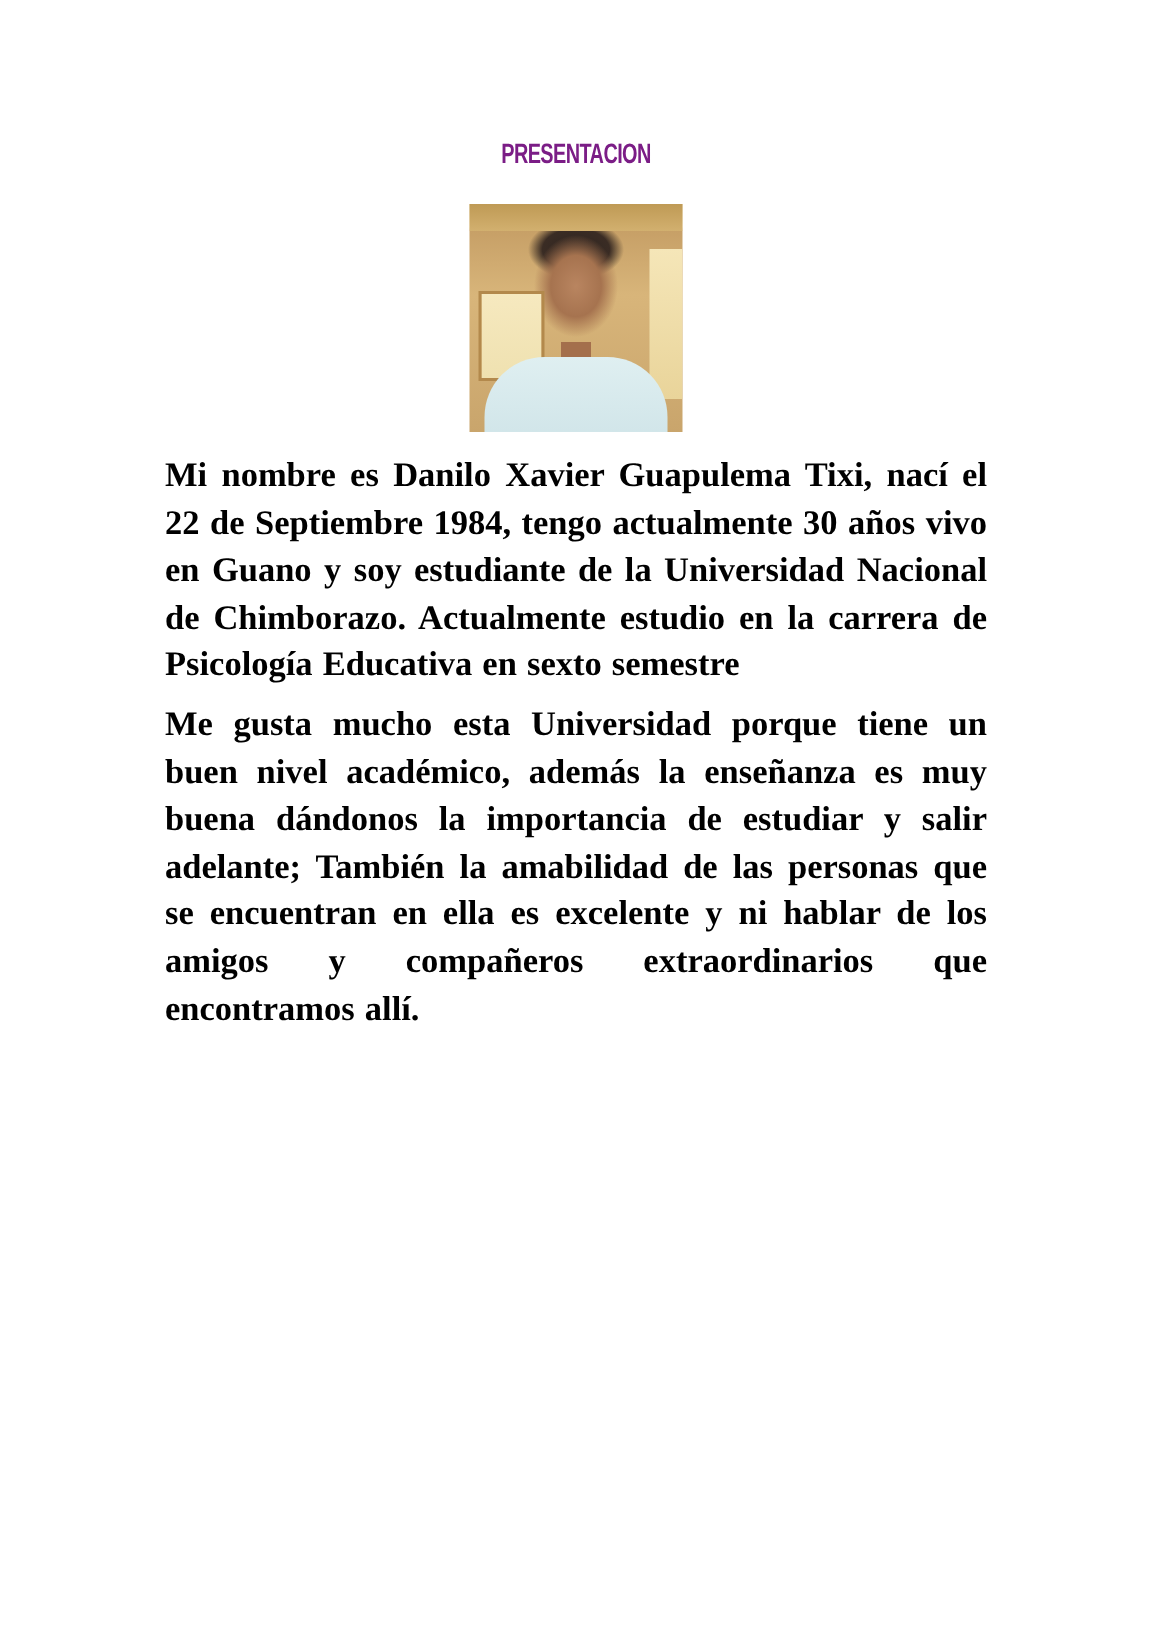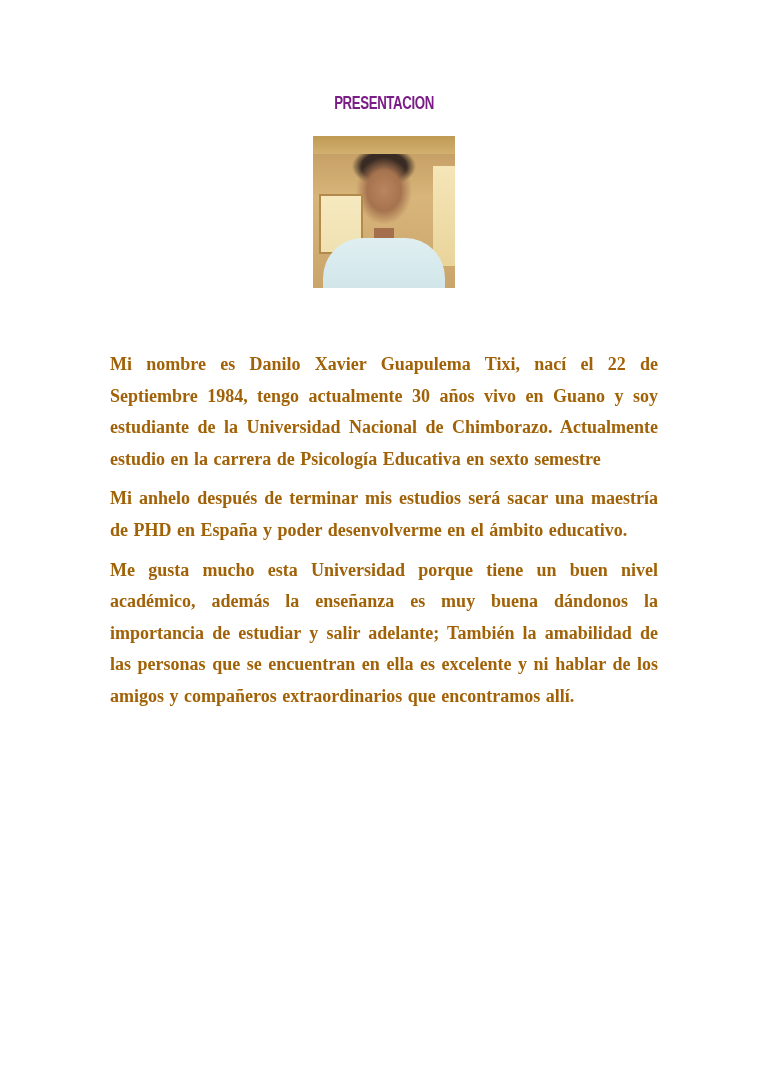--- a/index.html
+++ b/index.html
@@ -39,23 +39,22 @@
     position: absolute; left: 61px; top: 92px; width: 20px; height: 22px;
     background: #a46f4c; border-radius: 0 0 10px 10px;
   }
   .photo .ceiling {
     position: absolute; left: 0; top: 0; width: 142px; height: 18px;
     background: linear-gradient(180deg, #bf9a55, #d2b06f);
   }
   .content {
     position: absolute; left: 110px; top: 301px; width: 548px;
     font-family: "Liberation Serif", serif;
-    font-weight: bold; font-size: 18px; line-height: 31.6px;
-    color: #a16207;
-    margin-top: 48px;
+    font-weight: bold; font-size: 23px; line-height: 31.6px;
+    color: #000000;
   }
   .content p {
     margin: 0 0 8px 0;
     text-align: justify;
     text-align-last: left;
     word-spacing: 1px;
   }
 </style>
 </head>
 <body>
@@ -66,16 +65,15 @@
   <div class="photo" title="Foto de Danilo Xavier Guapulema Tixi">
     <div class="ceiling"></div>
     <div class="window"></div>
     <div class="rightlight"></div>
     <div class="neck"></div>
     <div class="shirt"></div>
   </div>
 
   <div class="content">
     <p>Mi nombre es  Danilo Xavier Guapulema Tixi,  nací el  22 de Septiembre 1984, tengo actualmente 30 años vivo en Guano y soy estudiante de la Universidad Nacional de Chimborazo. Actualmente estudio en la carrera de Psicología Educativa en sexto semestre</p>
-    <p>Mi anhelo después de terminar mis estudios será sacar una maestría de PHD en España y poder desenvolverme en el ámbito educativo.</p>
     <p>Me gusta mucho esta Universidad porque tiene un buen nivel académico,  además la enseñanza es muy buena  dándonos la importancia de estudiar y salir adelante;  También la amabilidad de las personas que se encuentran en ella es excelente  y ni hablar  de los amigos y compañeros extraordinarios que encontramos allí.</p>
   </div>
 </div>
 
 </body></html>

